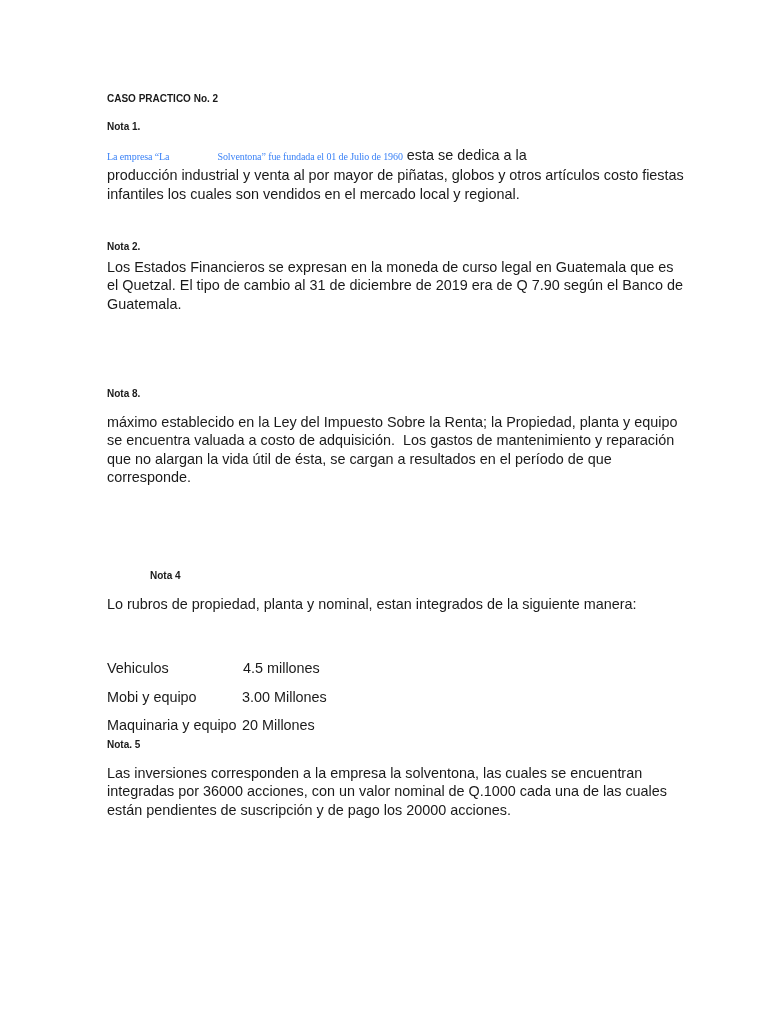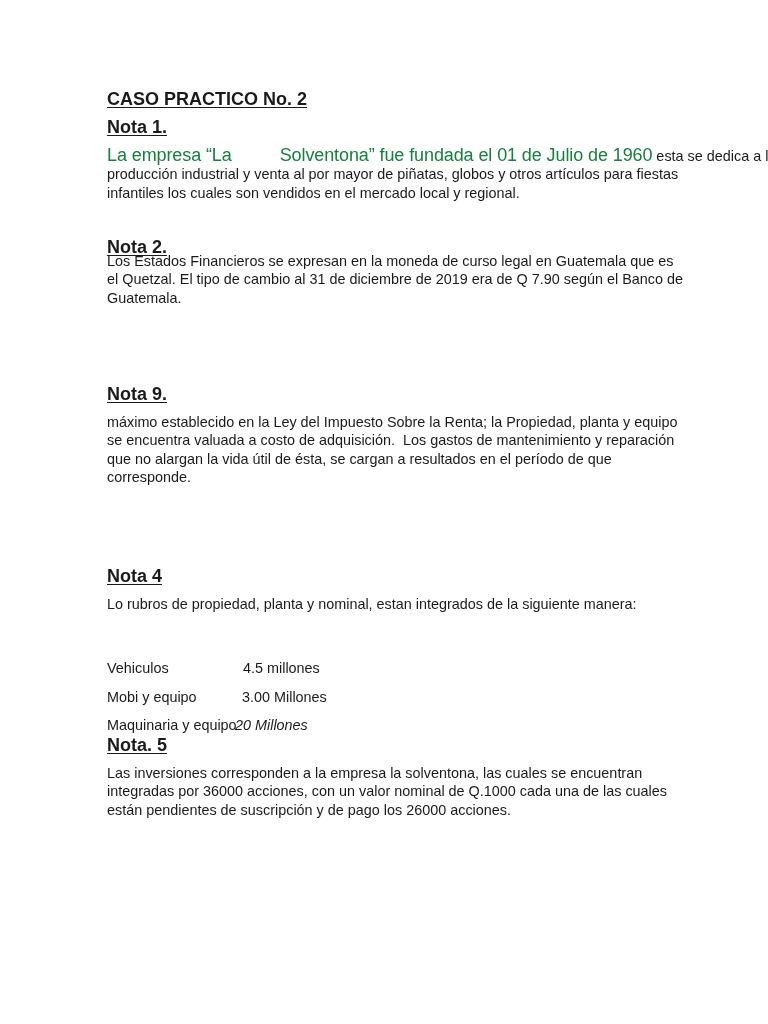--- a/index.html
+++ b/index.html
@@ -26,38 +26,37 @@
       background: #ffffff;
     }
     .abs {
       position: absolute;
       left: 107px;
       margin: 0;
       white-space: nowrap;
     }
     .heading {
       font-weight: bold;
-      text-decoration: underline;
       text-underline-offset: 2px;
       text-decoration-thickness: 1px;
-      font-size: 18px;
+      font-size: 10px;
     }
     .para {
       width: 560px;
       white-space: normal;
     }
     .para .line {
       display: block;
       white-space: nowrap;
     }
     .gap { display: inline-block; width: 48px; }
     .alt-font {
-      font-family: Liberation Sans, sans-serif;
-      font-size: 18px;
-      color: #15803d;
+      font-family: Liberation Serif, serif;
+      font-size: 10px;
+      color: #3b82f6;
       letter-spacing: -0.1px;
     }
     .item-row {
       position: absolute;
       left: 107px;
       white-space: nowrap;
       margin-top: 36px;
     }
     .item-label { display: inline-block; }
     .item-value { position: absolute; top: 0; white-space: nowrap; }
@@ -65,55 +64,55 @@
 </head>
 <body>
 
 <div class="page">
 
   <div class="abs heading" style="top:90px;">CASO PRACTICO No. 2</div>
 
   <div class="abs heading" style="top:118px;">Nota 1.</div>
   <div class="abs para" style="top:146px;">
     <span class="line"><span class="alt-font">La empresa “La</span><span class="gap"></span><span class="alt-font">Solventona” fue fundada el 01 de Julio de 1960</span><span> esta se dedica a la</span></span>
-    <span class="line">producción industrial y venta al por mayor de piñatas, globos y otros artículos para fiestas</span>
+    <span class="line">producción industrial y venta al por mayor de piñatas, globos y otros artículos costo fiestas</span>
     <span class="line">infantiles los cuales son vendidos en el mercado local y regional.</span>
   </div>
 
   <div class="abs heading" style="top:238px;">Nota 2.</div>
-  <div class="abs para" style="top:252px;">
+  <div class="abs para" style="top:258px;">
     <span class="line">Los Estados Financieros se expresan en la moneda de curso legal en Guatemala que es</span>
     <span class="line">el Quetzal. El tipo de cambio al 31 de diciembre de 2019 era de Q 7.90 según el Banco de</span>
     <span class="line">Guatemala.</span>
   </div>
 
-  <div class="abs heading" style="top:385px;">Nota 9.</div>
+  <div class="abs heading" style="top:385px;">Nota 8.</div>
   <div class="abs para" style="top:413px;">
     <span class="line">máximo establecido en la Ley del Impuesto Sobre la Renta; la Propiedad, planta y equipo</span>
     <span class="line" style="white-space:pre;">se encuentra valuada a costo de adquisición.  Los gastos de mantenimiento y reparación</span>
     <span class="line">que no alargan la vida útil de ésta, se cargan a resultados en el período de que</span>
     <span class="line">corresponde.</span>
   </div>
 
-  <div class="abs heading" style="top:567px;">Nota 4</div>
+  <div class="abs heading" style="top:567px;margin-left:43px;">Nota 4</div>
   <div class="abs" style="top:595px;">Lo rubros de propiedad, planta y nominal, estan integrados de la siguiente manera:</div>
 
   <div class="item-row" style="top:623px;">
     <span class="item-label">Vehiculos</span>
     <span class="item-value" style="left:136px;">4.5 millones</span>
   </div>
   <div class="item-row" style="top:652px;">
     <span class="item-label">Mobi y equipo</span>
     <span class="item-value" style="left:135px;">3.00 Millones</span>
   </div>
   <div class="item-row" style="top:680px;text-align:right;">
     <span class="item-label">Maquinaria y equipo</span>
-    <span class="item-value" style="left:128px;font-style:italic;">20 Millones</span>
+    <span class="item-value" style="left:135px;">20 Millones</span>
   </div>
 
   <div class="abs heading" style="top:736px;text-align:center;">Nota. 5</div>
   <div class="abs para" style="top:764px;">
     <span class="line">Las inversiones corresponden a la empresa la solventona, las cuales se encuentran</span>
     <span class="line">integradas por 36000 acciones, con un valor nominal de Q.1000 cada una de las cuales</span>
-    <span class="line">están pendientes de suscripción y de pago los 26000 acciones.</span>
+    <span class="line">están pendientes de suscripción y de pago los 20000 acciones.</span>
   </div>
 
 </div>
 
 </body></html>

